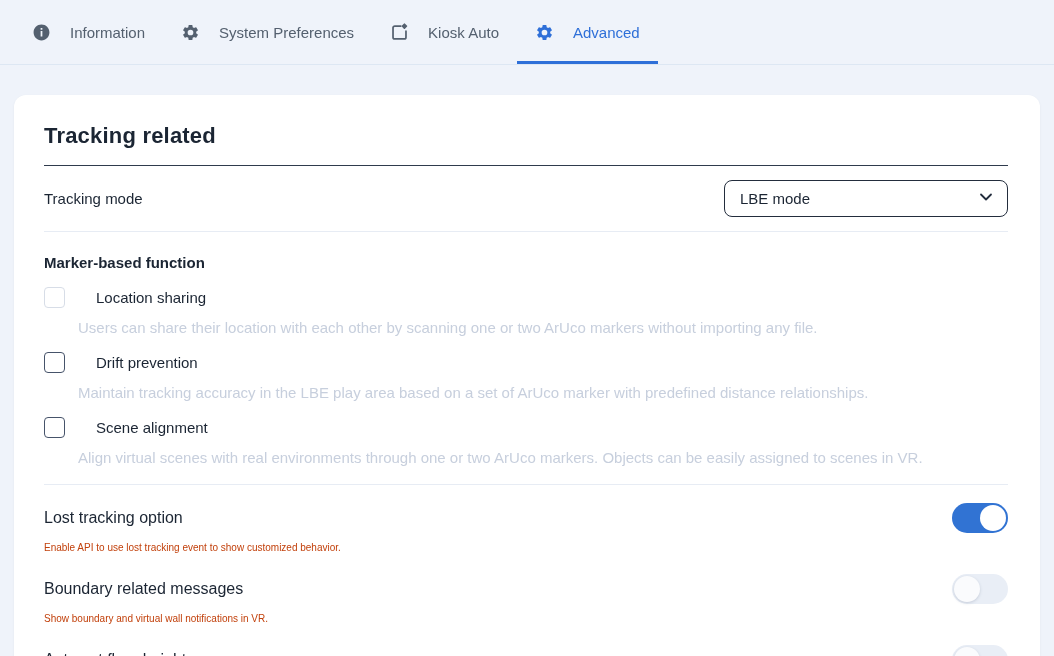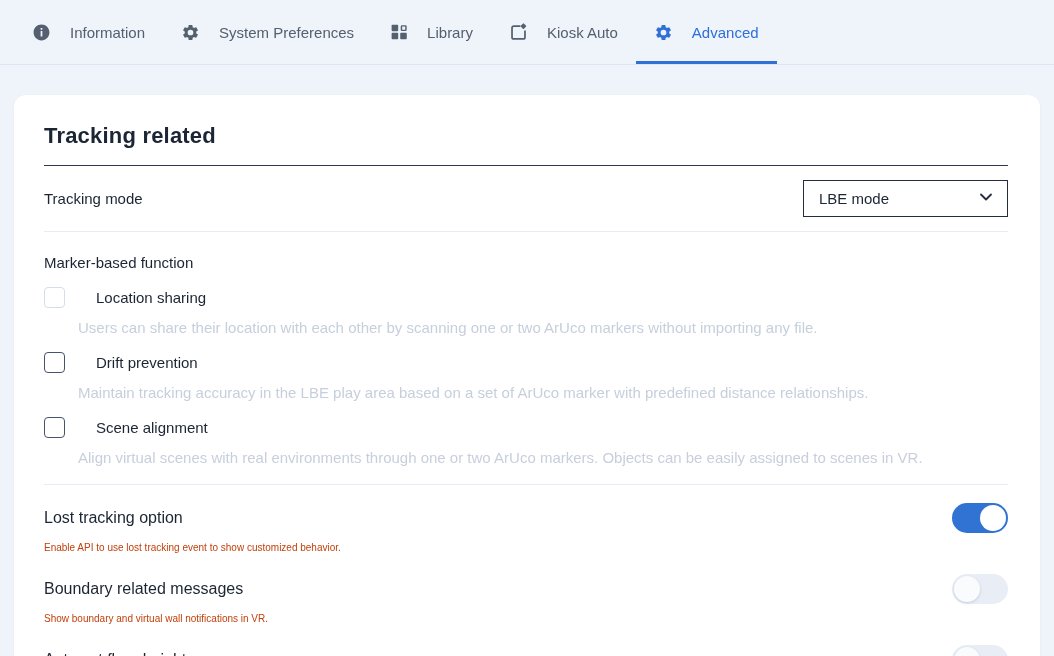--- a/index.html
+++ b/index.html
@@ -39,29 +39,29 @@
   .hr-dark  { border:none; border-top:1.5px solid #2f3b4d; margin-top:16px; }
   .hr-light { border:none; border-top:1px solid #e7ecf4; }
 
   
   .row-select {
     display:flex; justify-content:space-between; align-items:center;
     padding:14px 0;
   }
   .row-label { font-size:15px; color:#1b2533; }
   .select {
-    width:205px; height:37px;
-    border:1px solid #232d3d; border-radius:0;
+    width:284px; height:37px;
+    border:1px solid #232d3d; border-radius:8px;
     display:flex; align-items:center; justify-content:space-between;
     padding:0 13px 0 15px;
     font-size:15px; color:#1b2533; cursor:pointer; background:#fff;
   }
 
   
-  .section-title { margin-top:22px; font-size:15px; font-weight:400; color:#1b2533; }
+  .section-title { margin-top:22px; font-size:15px; font-weight:700; color:#1b2533; }
   .check-row { margin-top:16px; display:flex; align-items:center; gap:31px; cursor:pointer; }
   .checkbox {
     width:21px; height:21px; border-radius:4px; background:#fff;
     border:1.5px solid #46536a; flex:none;
   }
   .checkbox.light { border-color:#d7dde7; }
   .check-label { font-size:15px; color:#1b2533; }
   .desc { margin:11px 0 0 34px; font-size:15px; color:#c7cfdd; }
   .sep2 { margin-top:18px; }
 
@@ -102,31 +102,20 @@
 
   <div class="tab">
     <span>
       <svg width="19" height="19" viewBox="0 0 24 24" fill="currentColor">
         <path d="M19.14 12.94c.04-.3.06-.61.06-.94 0-.32-.02-.64-.07-.94l2.03-1.58a.49.49 0 0 0 .12-.61l-1.92-3.32a.49.49 0 0 0-.59-.22l-2.39.96c-.5-.38-1.03-.7-1.62-.94l-.36-2.54a.48.48 0 0 0-.48-.41h-3.84a.48.48 0 0 0-.47.41l-.36 2.54c-.59.24-1.13.57-1.62.94l-2.39-.96a.49.49 0 0 0-.59.22L2.74 8.87c-.12.21-.08.47.12.61l2.03 1.58c-.05.3-.09.63-.09.94s.02.64.07.94l-2.03 1.58a.49.49 0 0 0-.12.61l1.92 3.32c.12.22.37.29.59.22l2.39-.96c.5.38 1.03.7 1.62.94l.36 2.54c.05.24.24.41.48.41h3.84c.24 0 .44-.17.47-.41l.36-2.54c.59-.24 1.13-.56 1.62-.94l2.39.96c.22.08.47 0 .59-.22l1.92-3.32a.49.49 0 0 0-.12-.61l-2.01-1.58zM12 15.6A3.6 3.6 0 1 1 12 8.4a3.6 3.6 0 0 1 0 7.2z"></path>
       </svg>
     </span>
     <span>System Preferences</span>
   </div>
 
-  <div class="tab">
-    <span>
-      <svg width="18" height="18" viewBox="0 0 22 22" fill="currentColor">
-        <rect x="2" y="2" width="8" height="8" rx="1"></rect>
-        <rect x="14" y="3.5" width="5.5" height="5.5" rx="0.8" fill="none" stroke="currentColor" stroke-width="1.8"></rect>
-        <rect x="2" y="12" width="8" height="8" rx="1"></rect>
-        <rect x="12.5" y="12" width="8" height="8" rx="1"></rect>
-      </svg>
-    </span>
-    <span>Library</span>
-  </div>
 
   <div class="tab">
     <span>
       <svg width="19" height="19" viewBox="0 0 22 22" fill="none" stroke="currentColor" stroke-width="2" stroke-linecap="round">
         <path d="M12.5 3.5H5.5a2 2 0 0 0-2 2v11a2 2 0 0 0 2 2h11a2 2 0 0 0 2-2v-7"></path>
         <rect x="14.2" y="1.2" width="5" height="5" rx="0.6" transform="rotate(45 16.7 3.7)" fill="currentColor" stroke="none"></rect>
       </svg>
     </span>
     <span>Kiosk Auto</span>
   </div>

